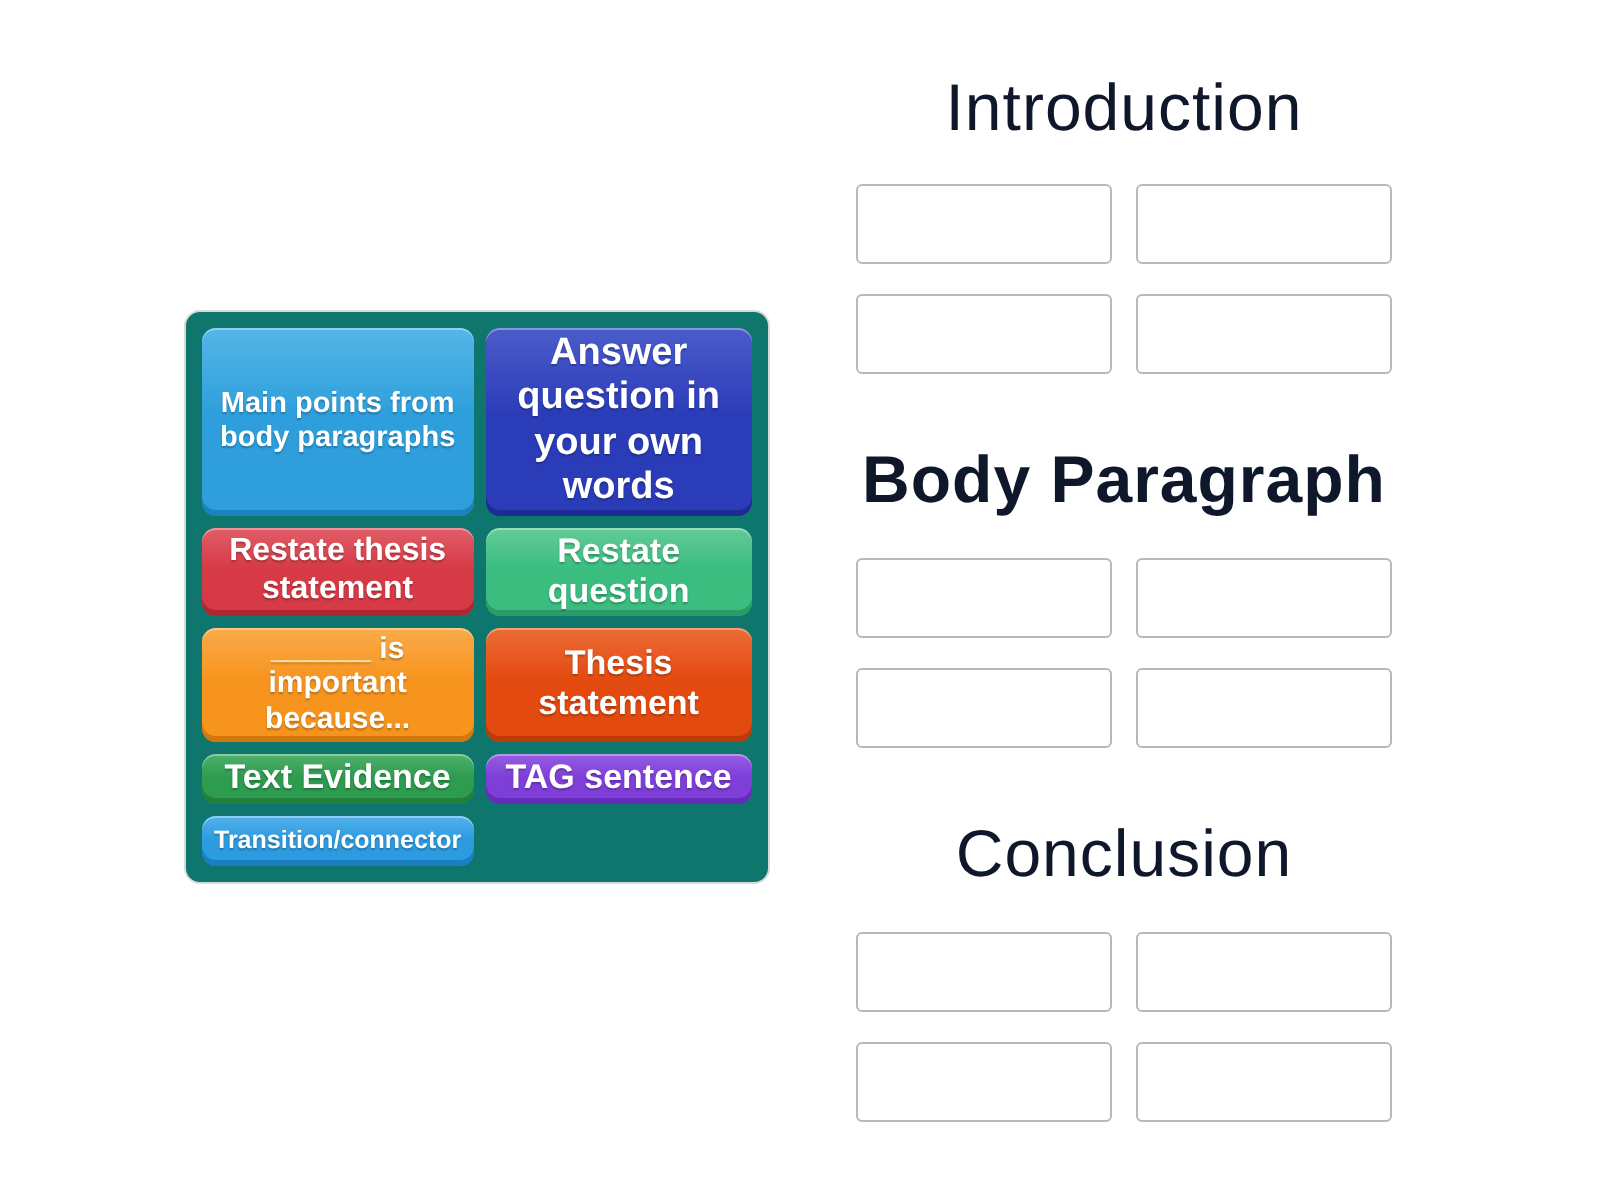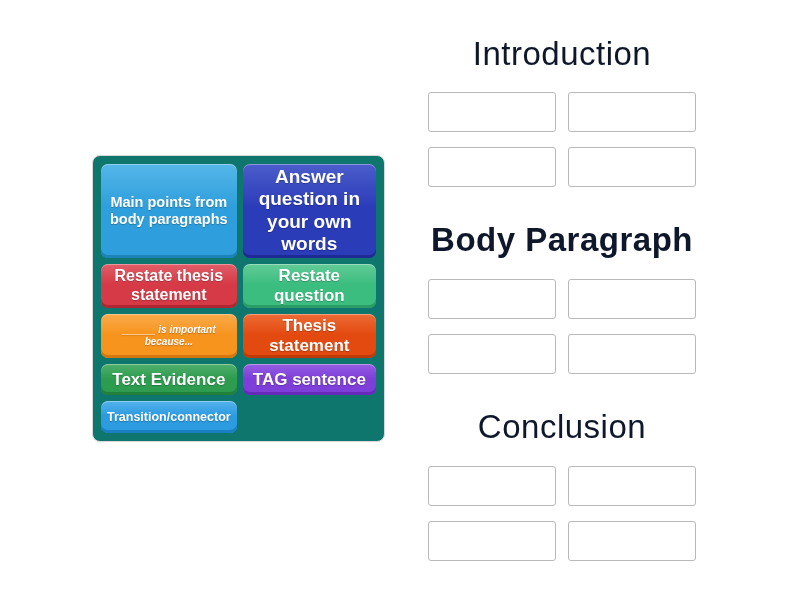--- a/index.html
+++ b/index.html
@@ -16,21 +16,21 @@
     gap:6px;
   }
   .tile{
     border-radius:7px;display:flex;align-items:center;justify-content:center;
     text-align:center;color:#ffffff;font-weight:bold;line-height:1.18;
     padding:2px 6px;box-sizing:border-box;cursor:grab;user-select:none;
     background:linear-gradient(180deg,var(--c-light) 0%,var(--c-base) 46%,var(--c-base) 100%);
     box-shadow:inset 0 -3px 0 var(--c-dark), inset 0 1px 0 rgba(255,255,255,.35);
     text-shadow:0 1px 1px rgba(0,0,0,.25);
   }
-  .fs125{font-size:12.5px;} .fs13{font-size:10px;font-style:italic;} .fs135{font-size:19px;}
+  .fs125{font-size:12.5px;} .fs13{font-size:15px;} .fs135{font-size:19px;}
   .fs145{font-size:14.5px;} .fs16{font-size:16px;} .fs17{font-size:17px;}
   
   .group-title{
     position:absolute;left:428px;width:268px;text-align:center;
     font-size:33px;line-height:40px;color:#0f172a;letter-spacing:.5px;
   }
   .slot-grid{
     position:absolute;left:428px;width:268px;
     display:grid;grid-template-columns:128px 128px;grid-template-rows:40px 40px;
     column-gap:12px;row-gap:15px;

